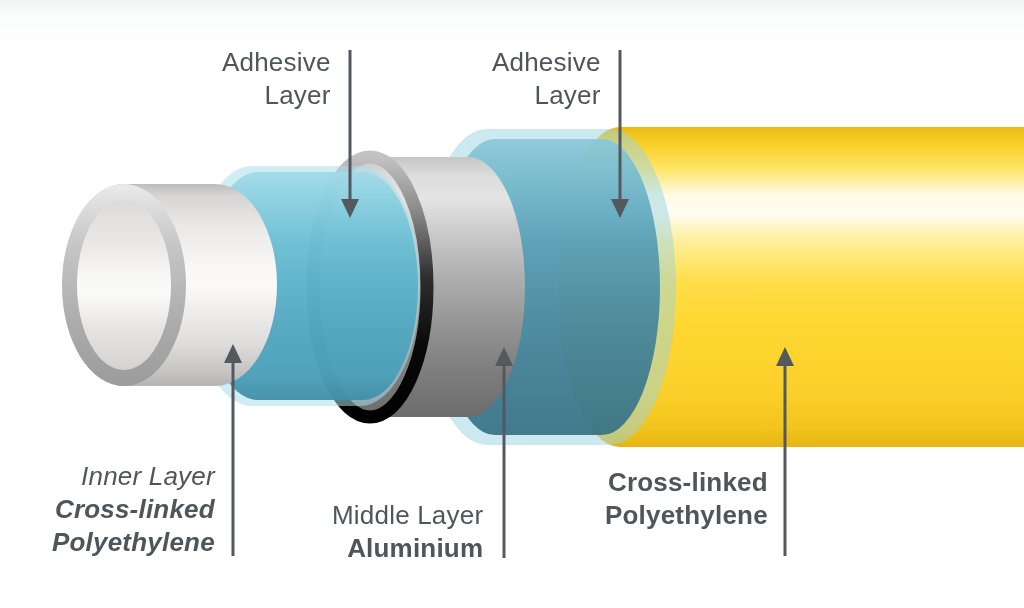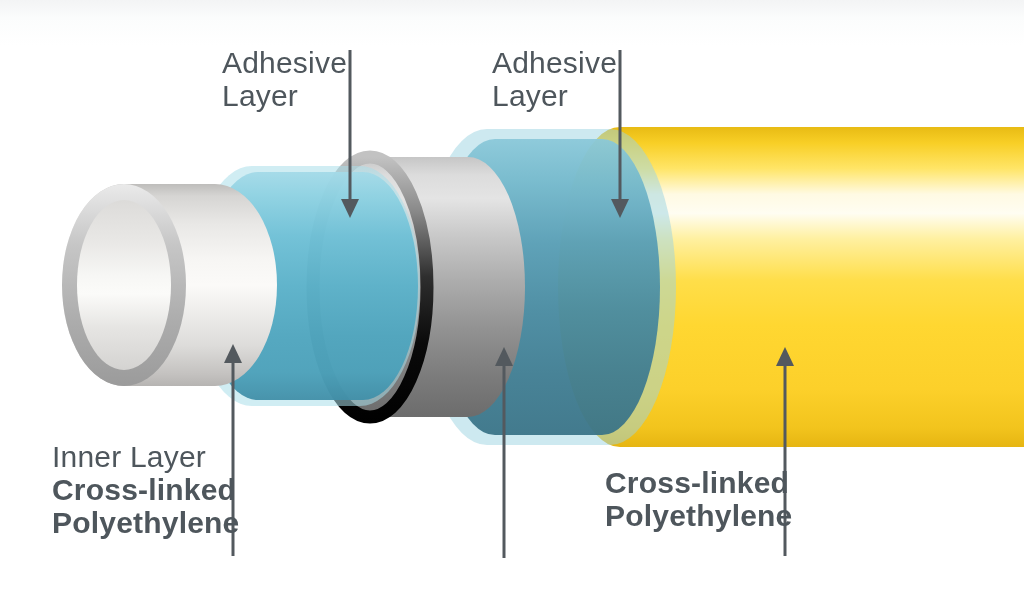--- a/index.html
+++ b/index.html
@@ -9,24 +9,25 @@
     background:#ffffff;
   }
   .stage{
     position:relative;width:1024px;height:608px;
     background:linear-gradient(180deg,#f3f4f5 0px,#fbfcfc 18px,#ffffff 46px);
   }
   .pipe-svg{position:absolute;left:0;top:0;}
   .label{
     position:absolute;
     color:#4e565c;
-    font-size:30px;
+    font-size:26px;
     line-height:33px;
     white-space:nowrap;
     letter-spacing:.2px;
+    text-align:right;
   }
   .label .ln{display:block;font-weight:400;}
   .label .ln.bold{font-weight:700;}
 </style>
 </head>
 <body>
 
 <div class="stage">
 
   <svg class="pipe-svg" width="1024" height="608" viewBox="0 0 1024 608">
@@ -145,25 +146,29 @@
   <div class="label" style="left:222px;top:46px;">
     <span class="ln">Adhesive</span>
     <span class="ln">Layer</span>
   </div>
 
   <div class="label" style="left:492px;top:46px;">
     <span class="ln">Adhesive</span>
     <span class="ln">Layer</span>
   </div>
 
-  <div class="label" style="left:52px;top:440px;">
+  <div class="label" style="left:52px;top:460px;font-style:italic;">
     <span class="ln">Inner Layer</span>
     <span class="ln bold">Cross-linked</span>
     <span class="ln bold">Polyethylene</span>
   </div>
 
+  <div class="label" style="left:332px;top:499px;">
+    <span class="ln">Middle Layer</span>
+    <span class="ln bold">Aluminium</span>
+  </div>
 
   <div class="label" style="left:605px;top:466px;">
     <span class="ln bold">Cross-linked</span>
     <span class="ln bold">Polyethylene</span>
   </div>
 
 </div>
 
 </body></html>

